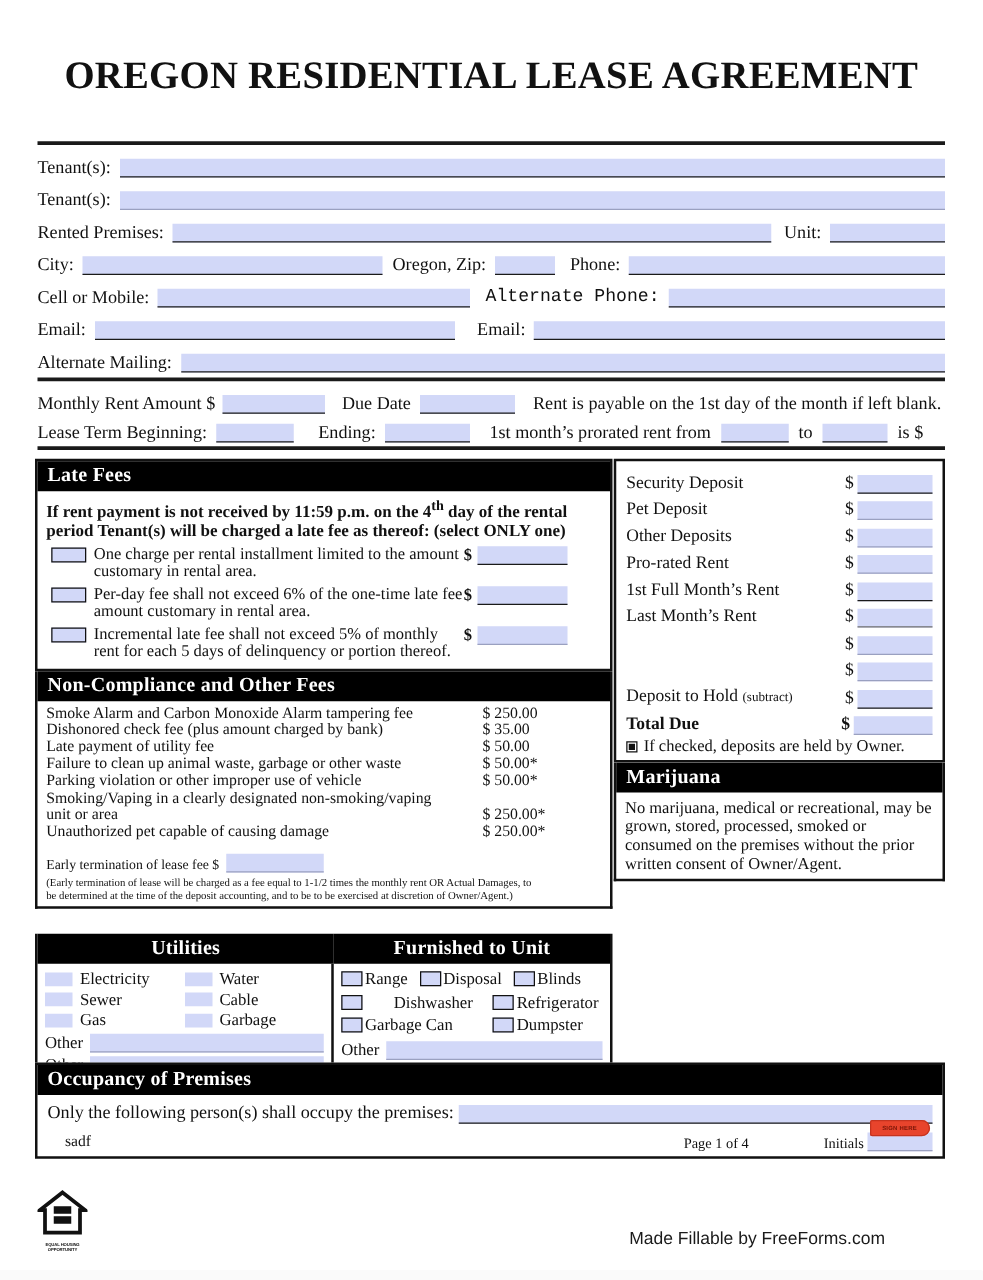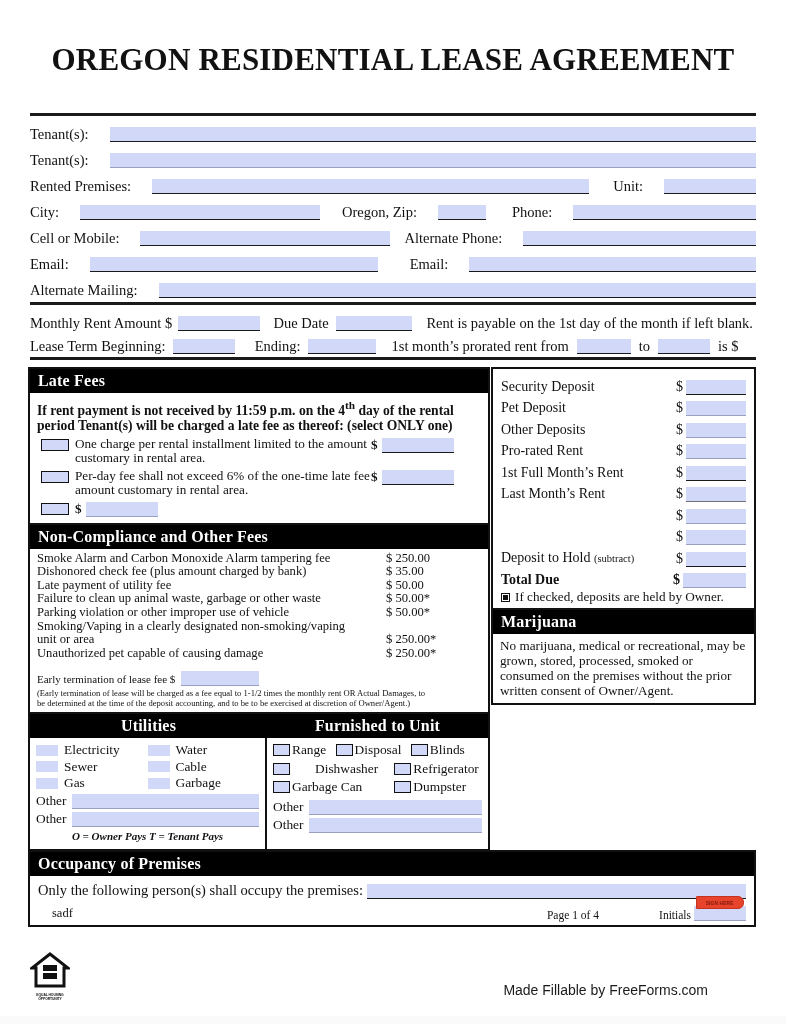--- a/index.html
+++ b/index.html
@@ -49,21 +49,20 @@
   }
   .rule-thick { border-top: 3px solid #1a1a1a; }
   .rule-thick2 { border-top: 3px solid #1a1a1a; }
 
   .frow {
     display: flex;
     align-items: flex-end;
     font-size: 14.5px;
     height: 26px;
     white-space: nowrap;
-    gap: 14px;
   }
   .frow .lbl { padding-right: 3px; line-height: 16px; }
   .frow .fill { flex: none; }
   .frow .grow { flex: 1 1 auto; }
 
   
   .rentblock {
     position: absolute;
     left: 30px; top: 308px;
     width: 726px;
@@ -211,21 +210,21 @@
       <span class="fill" style="width:240px;margin-left:4px;"></span>
       <span class="lbl" style="padding-left:8px;">Oregon,  Zip:</span>
       <span class="fill" style="width:48px;margin-left:4px;"></span>
       <span class="lbl" style="padding-left:12px;">Phone:</span>
       <span class="fill grow" style="margin-left:4px;"></span>
     </div>
 
     <div class="frow">
       <span class="lbl">Cell or Mobile:</span>
       <span class="fill" style="width:250px;margin-left:4px;"></span>
-      <span class="lbl" style="">Alternate Phone:</span>
+      <span class="lbl" style="padding-left:12px;font-family:Liberation Mono, monospace;">Alternate Phone:</span>
       <span class="fill grow" style="margin-left:4px;"></span>
     </div>
 
     <div class="frow">
       <span class="lbl">Email:</span>
       <span class="fill" style="width:288px;margin-left:4px;"></span>
       <span class="lbl" style="padding-left:18px;">Email:</span>
       <span class="fill grow" style="margin-left:4px;"></span>
     </div>
 
@@ -283,20 +282,21 @@
           <span class="lf-check"></span>
           <span class="lf-text">Per-day fee shall not exceed 6% of the one-time late fee amount customary in rental area.</span>
           <span class="lf-amt">
             <span class="dollar">$</span>
             <span class="fill"></span>
           </span>
         </div>
 
         <div class="lf-opt">
           <span class="lf-check"></span>
+          <span class="lf-text">Incremental late fee shall not exceed 5% of monthly rent for each 5 days of delinquency or portion thereof.</span>
           <span class="lf-amt">
             <span class="dollar">$</span>
             <span class="fill nb"></span>
           </span>
         </div>
       </div>
     </div>
 
     <div class="boxed" style="border-top:none;">
       <div class="hdr">Non-Compliance and Other Fees</div>
@@ -338,21 +338,21 @@
           <span>Early termination of lease fee $</span>
           <span class="fill nb"></span>
         </div>
         <div class="nc-fine">
           <span>(Early termination of lease will be charged as a fee equal to 1-1/2 times the monthly rent OR Actual Damages, to</span><br>
           <span>be determined at the time of the deposit accounting, and to be to be exercised at discretion of Owner/Agent.)</span>
         </div>
       </div>
     </div>
 
-    <div class="boxed" style="border-top:none;">
+    <div class="boxed" style="border-top:none;margin-top:20px;">
       <div class="uf-wrap">
         <div class="uf-left" style="border-right:none;">
           <div class="hdr center">Utilities</div>
         </div>
         <div class="uf-right">
           <div class="hdr center">Furnished to Unit</div>
         </div>
       </div>
       <div class="uf-wrap">
         <div class="uf-left">

